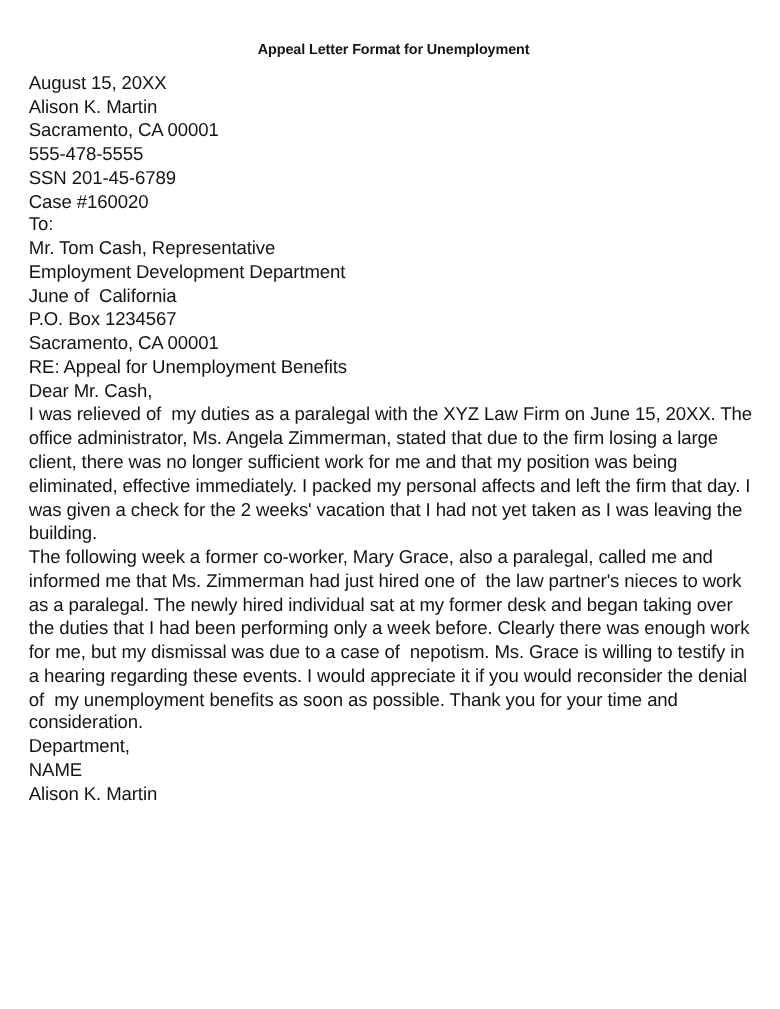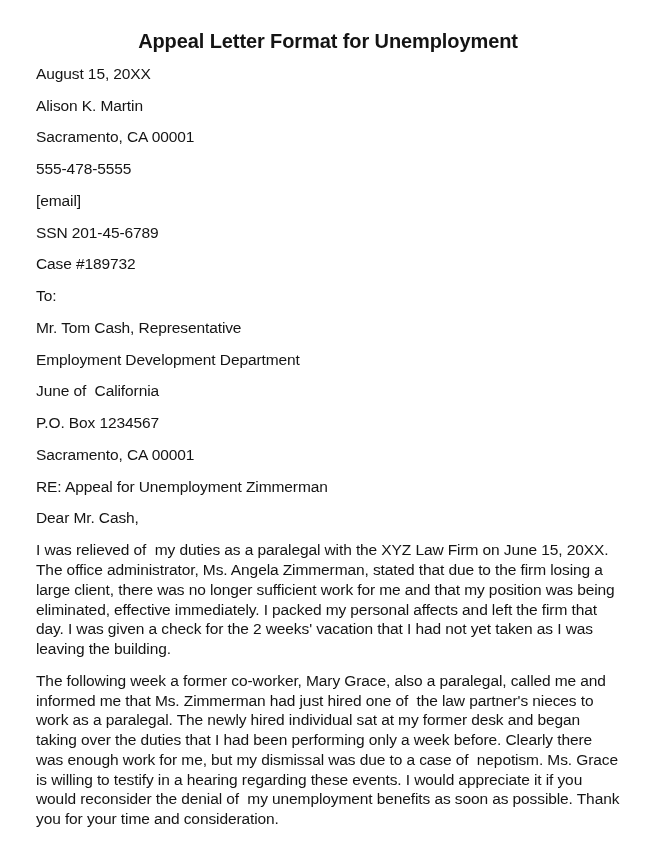--- a/index.html
+++ b/index.html
@@ -16,28 +16,28 @@
     padding: 32px 18px 0 24px;
     overflow: hidden;
     font-family: "Liberation Sans", "DejaVu Sans", sans-serif;
     color: #141414;
     font-size: 15.5px;
     line-height: 19.76px;
     letter-spacing: -0.1px;
   }
   .title {
     margin: 0 0 8px 0;
-    font-size: 20px;
+    font-size: 12px;
     font-weight: 700;
     text-align: center;
     line-height: 19.76px;
     white-space: pre-wrap;
   }
   .line, .para {
-    margin: 12px;
+    margin: 0;
     white-space: pre-wrap;
   }
 </style>
 </head>
 <body>
 
 <div class="page">
 
   <h1 class="title">Appeal Letter Format for Unemployment</h1>
 
@@ -47,43 +47,42 @@
 
         <div class="line">August 15, 20XX</div>
 
         <div class="line">Alison K. Martin</div>
 
 
         <div class="line">Sacramento, CA 00001</div>
 
         <div class="line">555-478-5555</div>
 
-        <div class="line">[email]</div>
 
         <div class="line">SSN 201-45-6789</div>
 
-        <div class="line">Case #189732</div>
+        <div class="line">Case #160020</div>
       </div>
 
     <div class="line">To:</div>
 
     <div>
 
         <div class="line">Mr. Tom Cash, Representative</div>
 
         <div class="line">Employment Development Department</div>
 
         <div class="line">June of  California</div>
 
         <div class="line">P.O. Box 1234567</div>
 
         <div class="line">Sacramento, CA 00001</div>
       </div>
 
-    <div class="line">RE: Appeal for Unemployment Zimmerman</div>
+    <div class="line">RE: Appeal for Unemployment Benefits</div>
 
     <div class="line">Dear Mr. Cash,</div>
 
     <div>
 
 
         <p class="para">I was relieved of  my duties as a paralegal with the XYZ Law Firm on June 15, 20XX. The office administrator, Ms. Angela Zimmerman, stated that due to the firm losing a large client, there was no longer sufficient work for me and that my position was being eliminated, effective immediately. I packed my personal affects and left the firm that day. I was given a check for the 2 weeks' vacation that I had not yet taken as I was leaving the building.</p>
 
         <p class="para">The following week a former co-worker, Mary Grace, also a paralegal, called me and informed me that Ms. Zimmerman had just hired one of  the law partner's nieces to work as a paralegal. The newly hired individual sat at my former desk and began taking over the duties that I had been performing only a week before. Clearly there was enough work for me, but my dismissal was due to a case of  nepotism. Ms. Grace is willing to testify in a hearing regarding these events. I would appreciate it if you would reconsider the denial of  my unemployment benefits as soon as possible. Thank you for your time and consideration.</p>
       </div>

